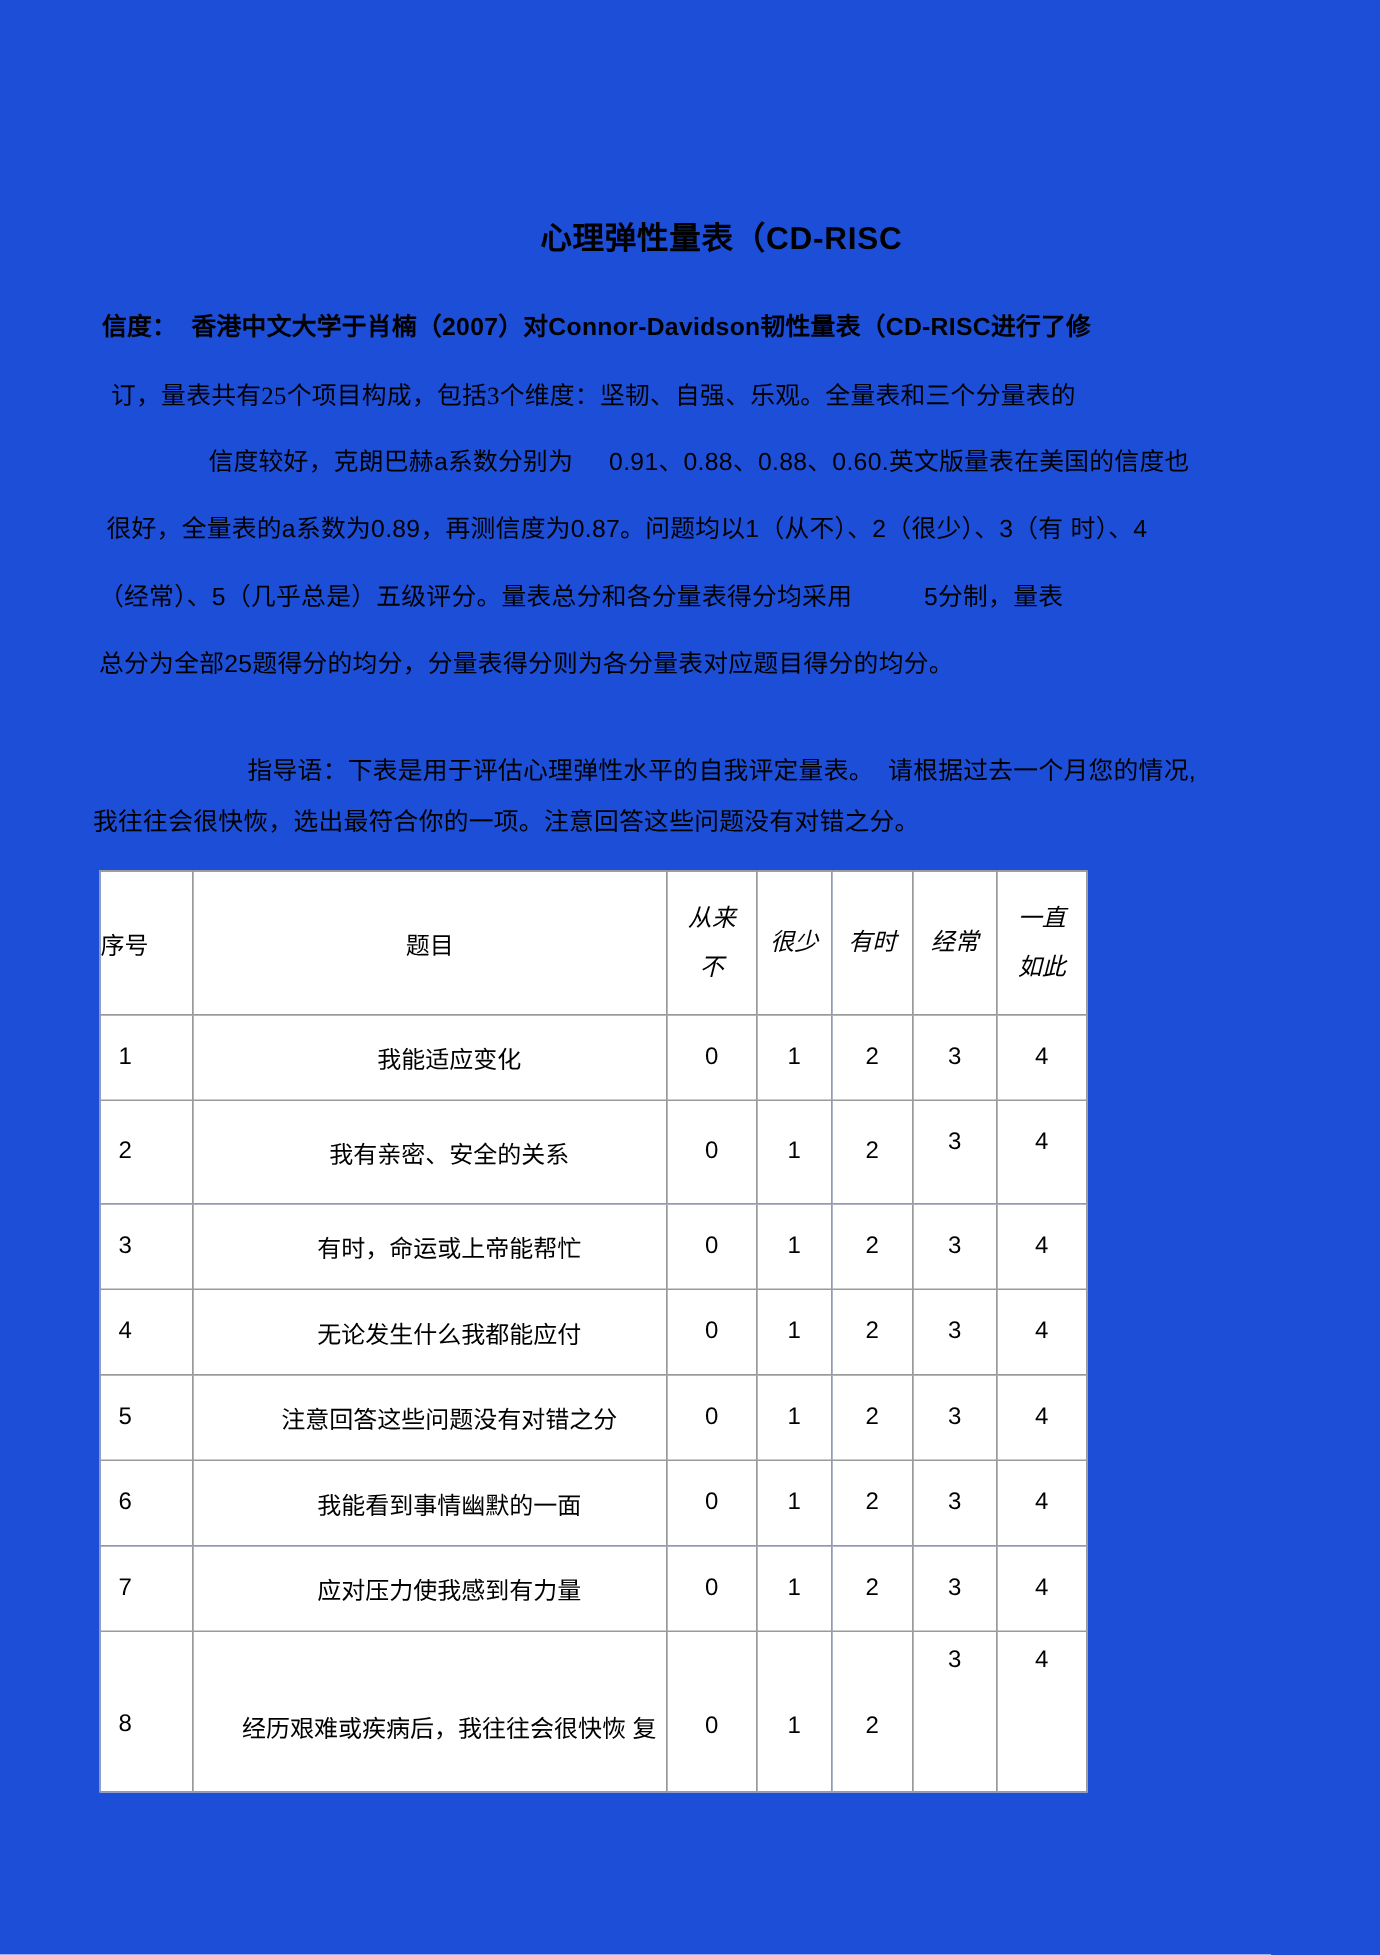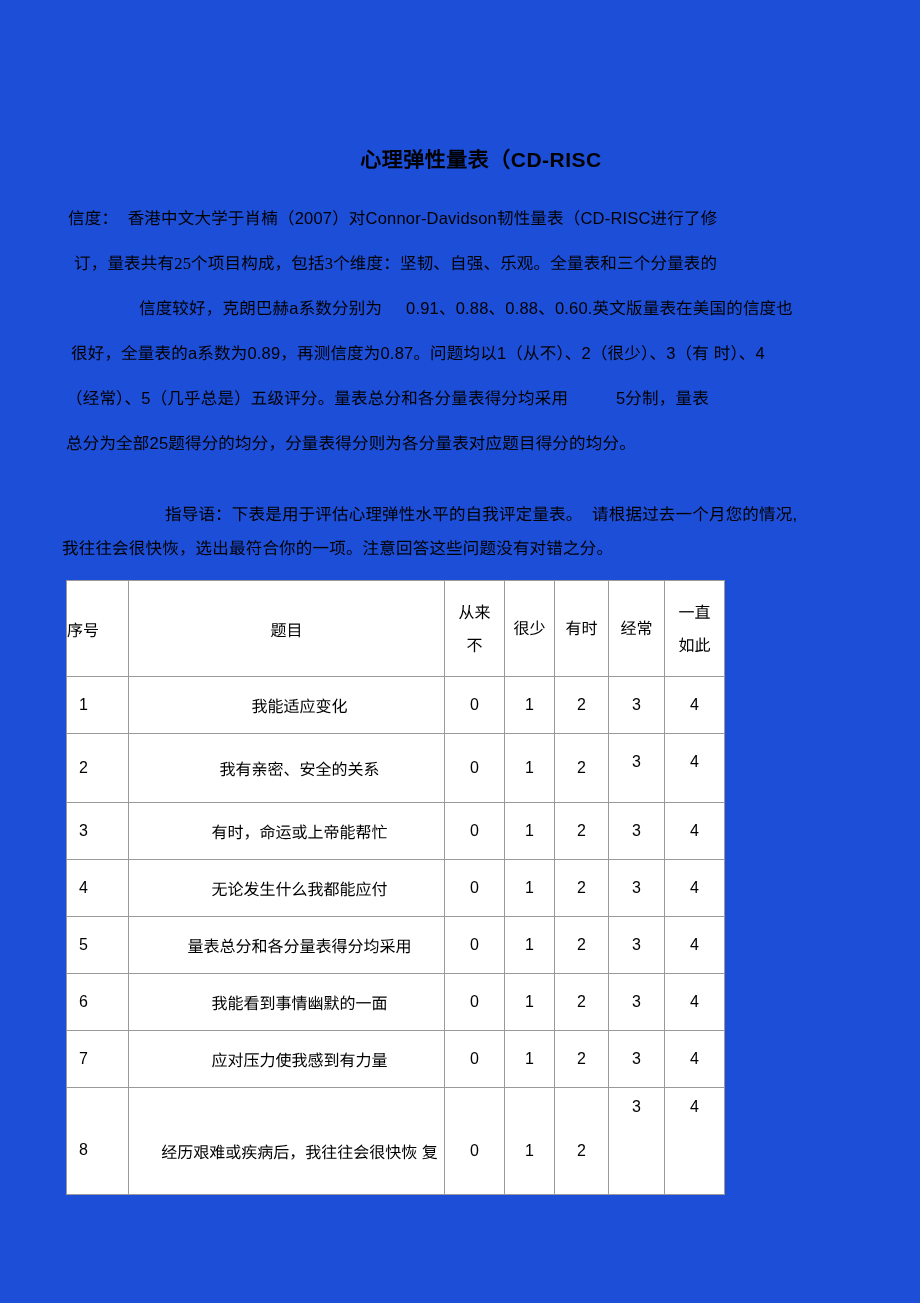--- a/index.html
+++ b/index.html
@@ -45,21 +45,21 @@
     top: 196px;
     width: 800px;
   }
   .intro-line {
     font-size: 16.5px;
     line-height: 45px;
     height: 45px;
     white-space: pre;
     letter-spacing: 0.2px;
   }
-  .intro-line.i1 { padding-left: 2px; }
+  .intro-line.i1 { padding-left: 2px; font-weight: bold; }
   .intro-line.i2 { padding-left: 8px; font-family: Liberation Serif, serif; }
   .intro-line.i3 { padding-left: 0px; text-align: center; }
   .intro-line.i4 { padding-left: 5px; }
   .intro-line.i5 { padding-left: 0px; }
   .intro-line.i6 { padding-left: 0px; }
 
   
   .guide-block {
     position: absolute;
     left: 60px;
@@ -99,21 +99,21 @@
   col.c-item  { width: 316px; }
   col.c-o0    { width: 60px; }
   col.c-o1    { width: 50px; }
   col.c-o2    { width: 54px; }
   col.c-o3    { width: 56px; }
   col.c-o4    { width: 60px; }
 
   .hdr-row th { height: 95px; }
   .hdr-no   { text-align: left;   padding-left: 12px; vertical-align: top; padding-top: 21px; margin-left: 16px; }
   .hdr-item { text-align: center; vertical-align: top; padding-top: 21px; }
-  .hdr-opt  { text-align: center; vertical-align: top; padding-top: 21px; line-height: 33px; }
+  .hdr-opt  { text-align: center; vertical-align: top; padding-top: 21px; line-height: 33px; font-style: italic; }
   .hdr-opt .wrap2 { display: block; }
 
   .q-row td { height: 56px; }
   .q-row .c-no-cell {
     text-align: left;
     padding-left: 12px;
   }
   .q-row .c-item-cell {
     text-align: center;
     padding-left: 26px;
@@ -213,21 +213,21 @@
         <td class="c-no-cell">4</td>
         <td class="c-item-cell">无论发生什么我都能应付</td>
         <td class="c-opt-cell">0</td>
         <td class="c-opt-cell">1</td>
         <td class="c-opt-cell">2</td>
         <td class="c-opt-cell">3</td>
         <td class="c-opt-cell">4</td>
       </tr>
       <tr class="q-row row-r5">
         <td class="c-no-cell">5</td>
-        <td class="c-item-cell">量表总分和各分量表得分均采用</td>
+        <td class="c-item-cell">注意回答这些问题没有对错之分</td>
         <td class="c-opt-cell">0</td>
         <td class="c-opt-cell">1</td>
         <td class="c-opt-cell">2</td>
         <td class="c-opt-cell">3</td>
         <td class="c-opt-cell">4</td>
       </tr>
       <tr class="q-row row-r6">
         <td class="c-no-cell">6</td>
         <td class="c-item-cell">我能看到事情幽默的一面</td>
         <td class="c-opt-cell">0</td>

